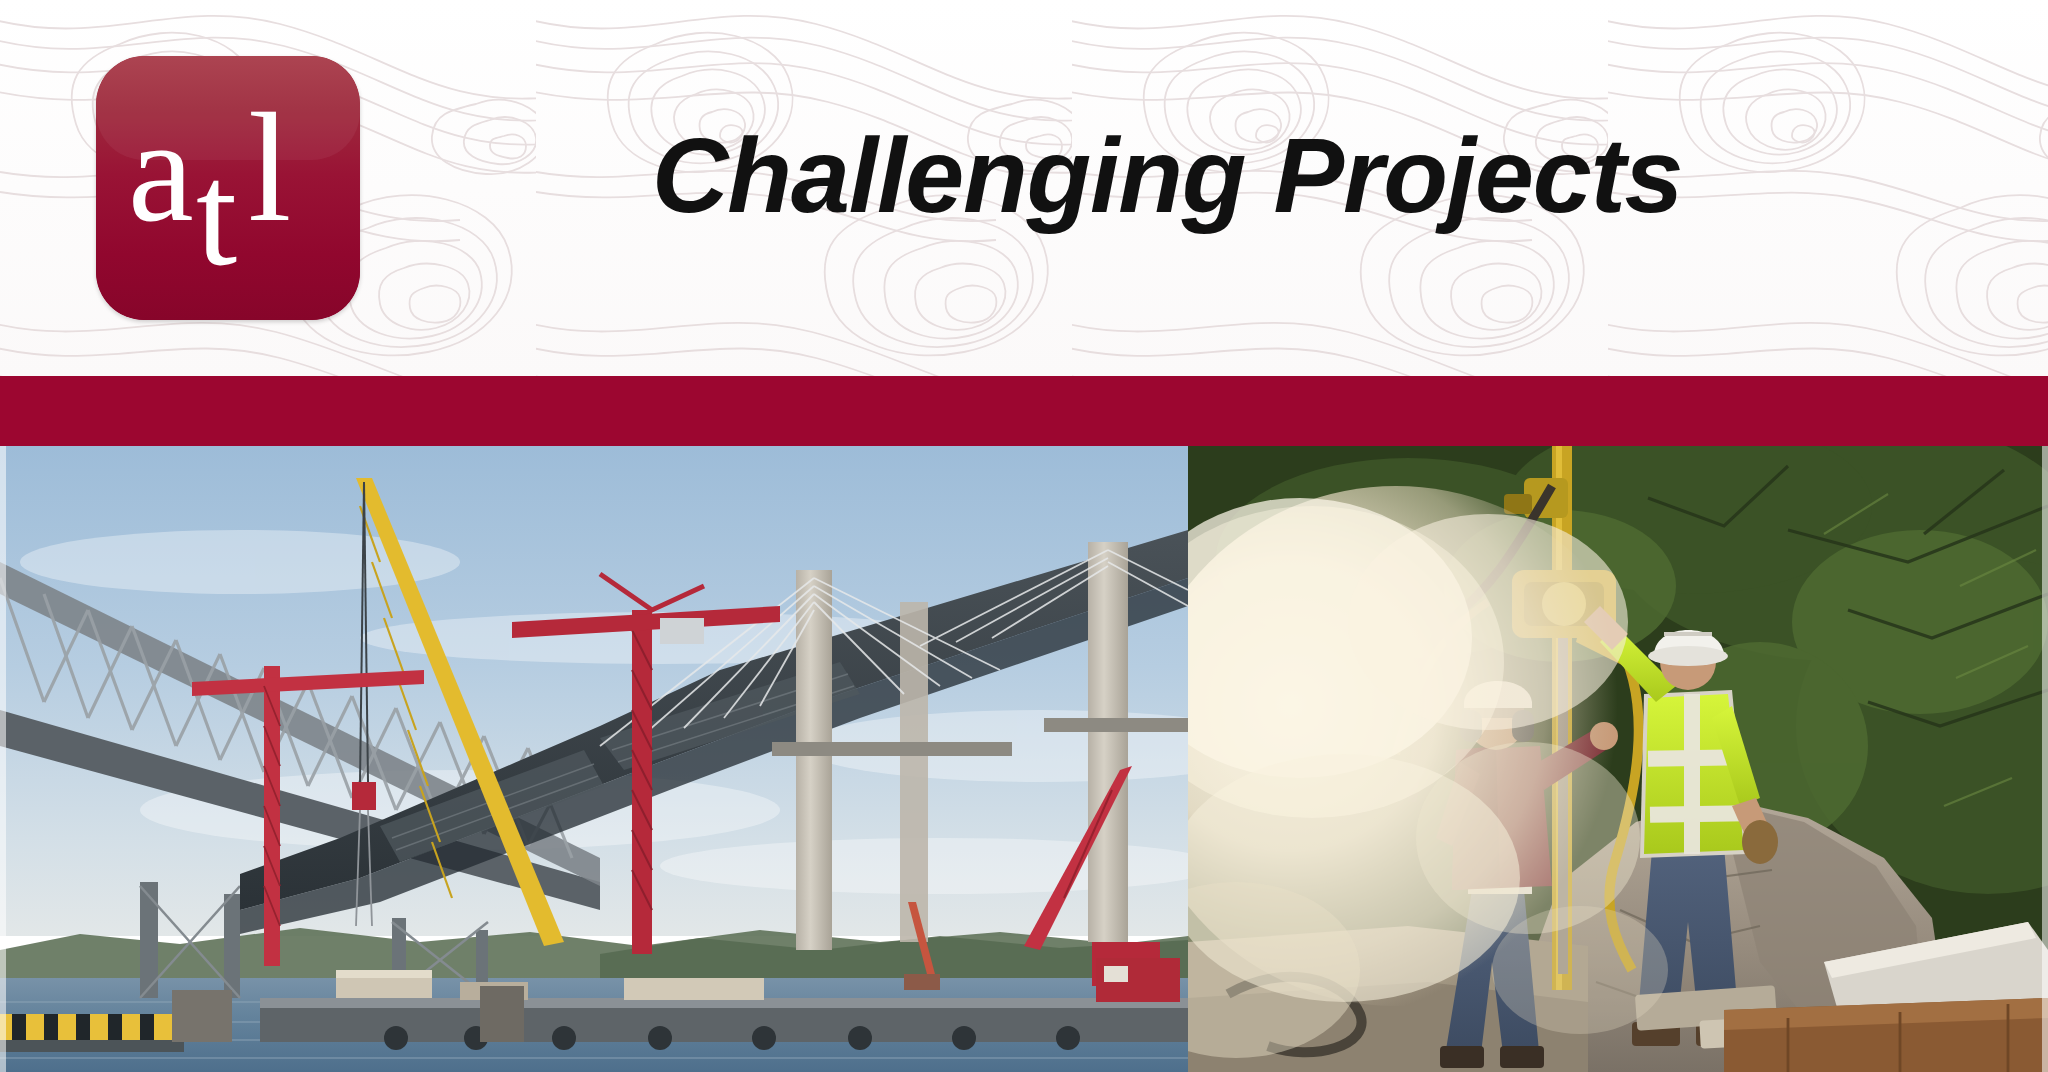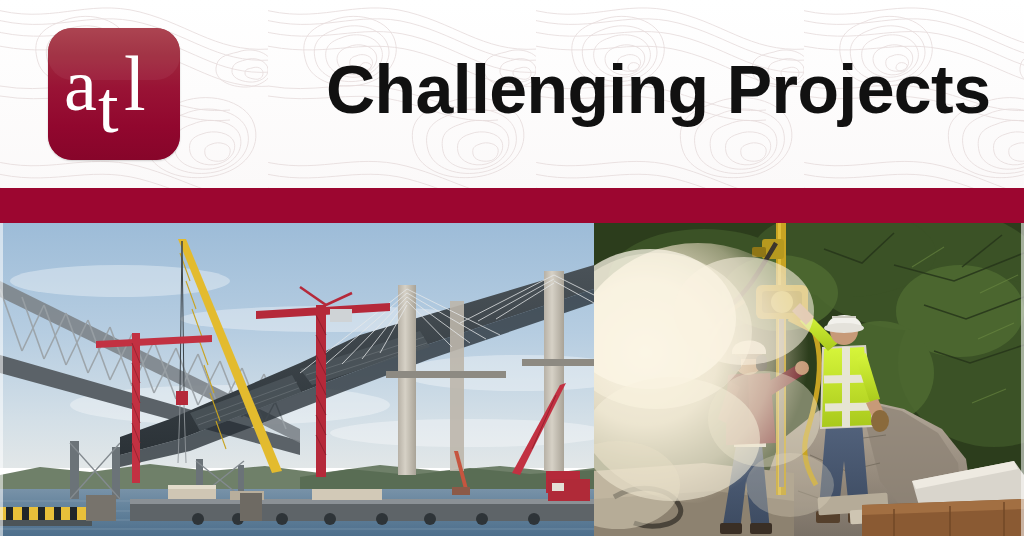--- a/index.html
+++ b/index.html
@@ -58,25 +58,26 @@
   }
   #logo-tile svg { display: block; width: 132px; height: 132px; }
 
   
   #header-title {
     position: absolute;
     left: 326px;
     top: 58px;
     height: 62px;
     line-height: 62px;
-    font-size: 68px;
+    font-size: 53px;
     font-weight: bold;
     color: #111111;
     letter-spacing: -0.6px;
     white-space: nowrap;
+    font-style: italic;
   }
 
   
   #red-band {
     position: absolute;
     left: 0;
     top: 188px;
     width: 1024px;
     height: 35px;
     background: #9c0630;

